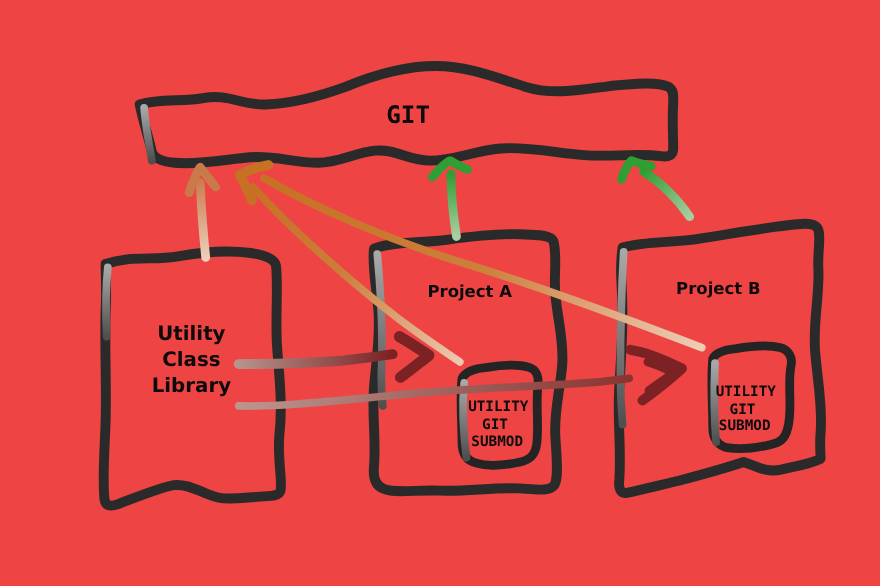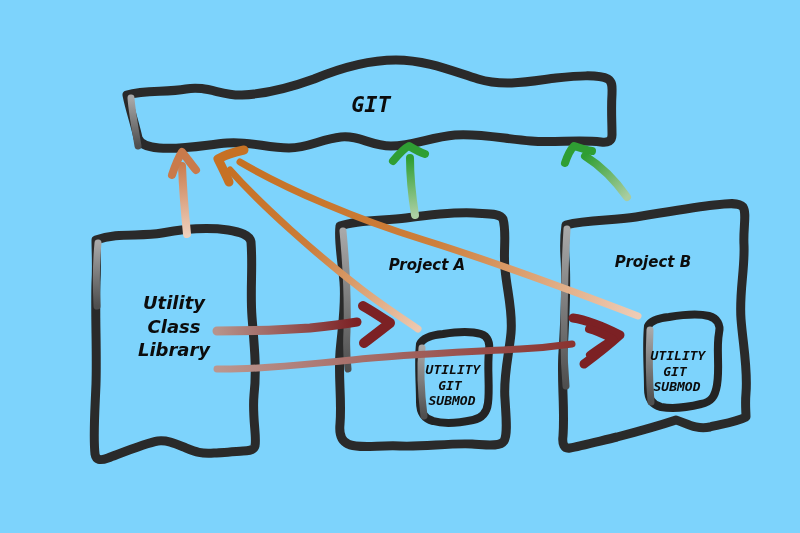--- a/index.html
+++ b/index.html
@@ -1,17 +1,17 @@
 <!DOCTYPE html>
 <html><head>
 <meta charset="utf-8">
 <style>
   html,body{margin:0;padding:0;background:#ffffff;}
-  .stage{position:relative;width:800px;height:533px;background:#7dd3fc;overflow:hidden;
-         font-family:"DejaVu Sans", sans-serif;font-style:italic;}
+  .stage{position:relative;width:800px;height:533px;background:#ef4444;overflow:hidden;
+         font-family:"DejaVu Sans", sans-serif;}
   svg{position:absolute;left:0;top:0;}
   .box-stroke{fill:none;stroke:#2a2a2a;stroke-width:9;stroke-linecap:round;stroke-linejoin:round;}
   .box-stroke-thin{fill:none;stroke:#242424;stroke-width:8;stroke-linecap:round;stroke-linejoin:round;}
   .gray-fade{fill:none;stroke:url(#gGray);stroke-width:7;stroke-linecap:round;}
   .arrow{fill:none;stroke-linecap:round;stroke-linejoin:round;}
   text{fill:#0c0c0c;}
   .t-git{font-family:"DejaVu Sans Mono", monospace;font-weight:bold;font-size:22px;text-anchor:middle;}
   .t-node{font-family:"DejaVu Sans", sans-serif;font-weight:bold;font-size:15px;text-anchor:middle;}
   .t-lib{font-family:"DejaVu Sans", sans-serif;font-weight:bold;font-size:18px;text-anchor:middle;}
   .t-sub{font-family:"DejaVu Sans Mono", monospace;font-weight:bold;font-size:13px;text-anchor:middle;}

